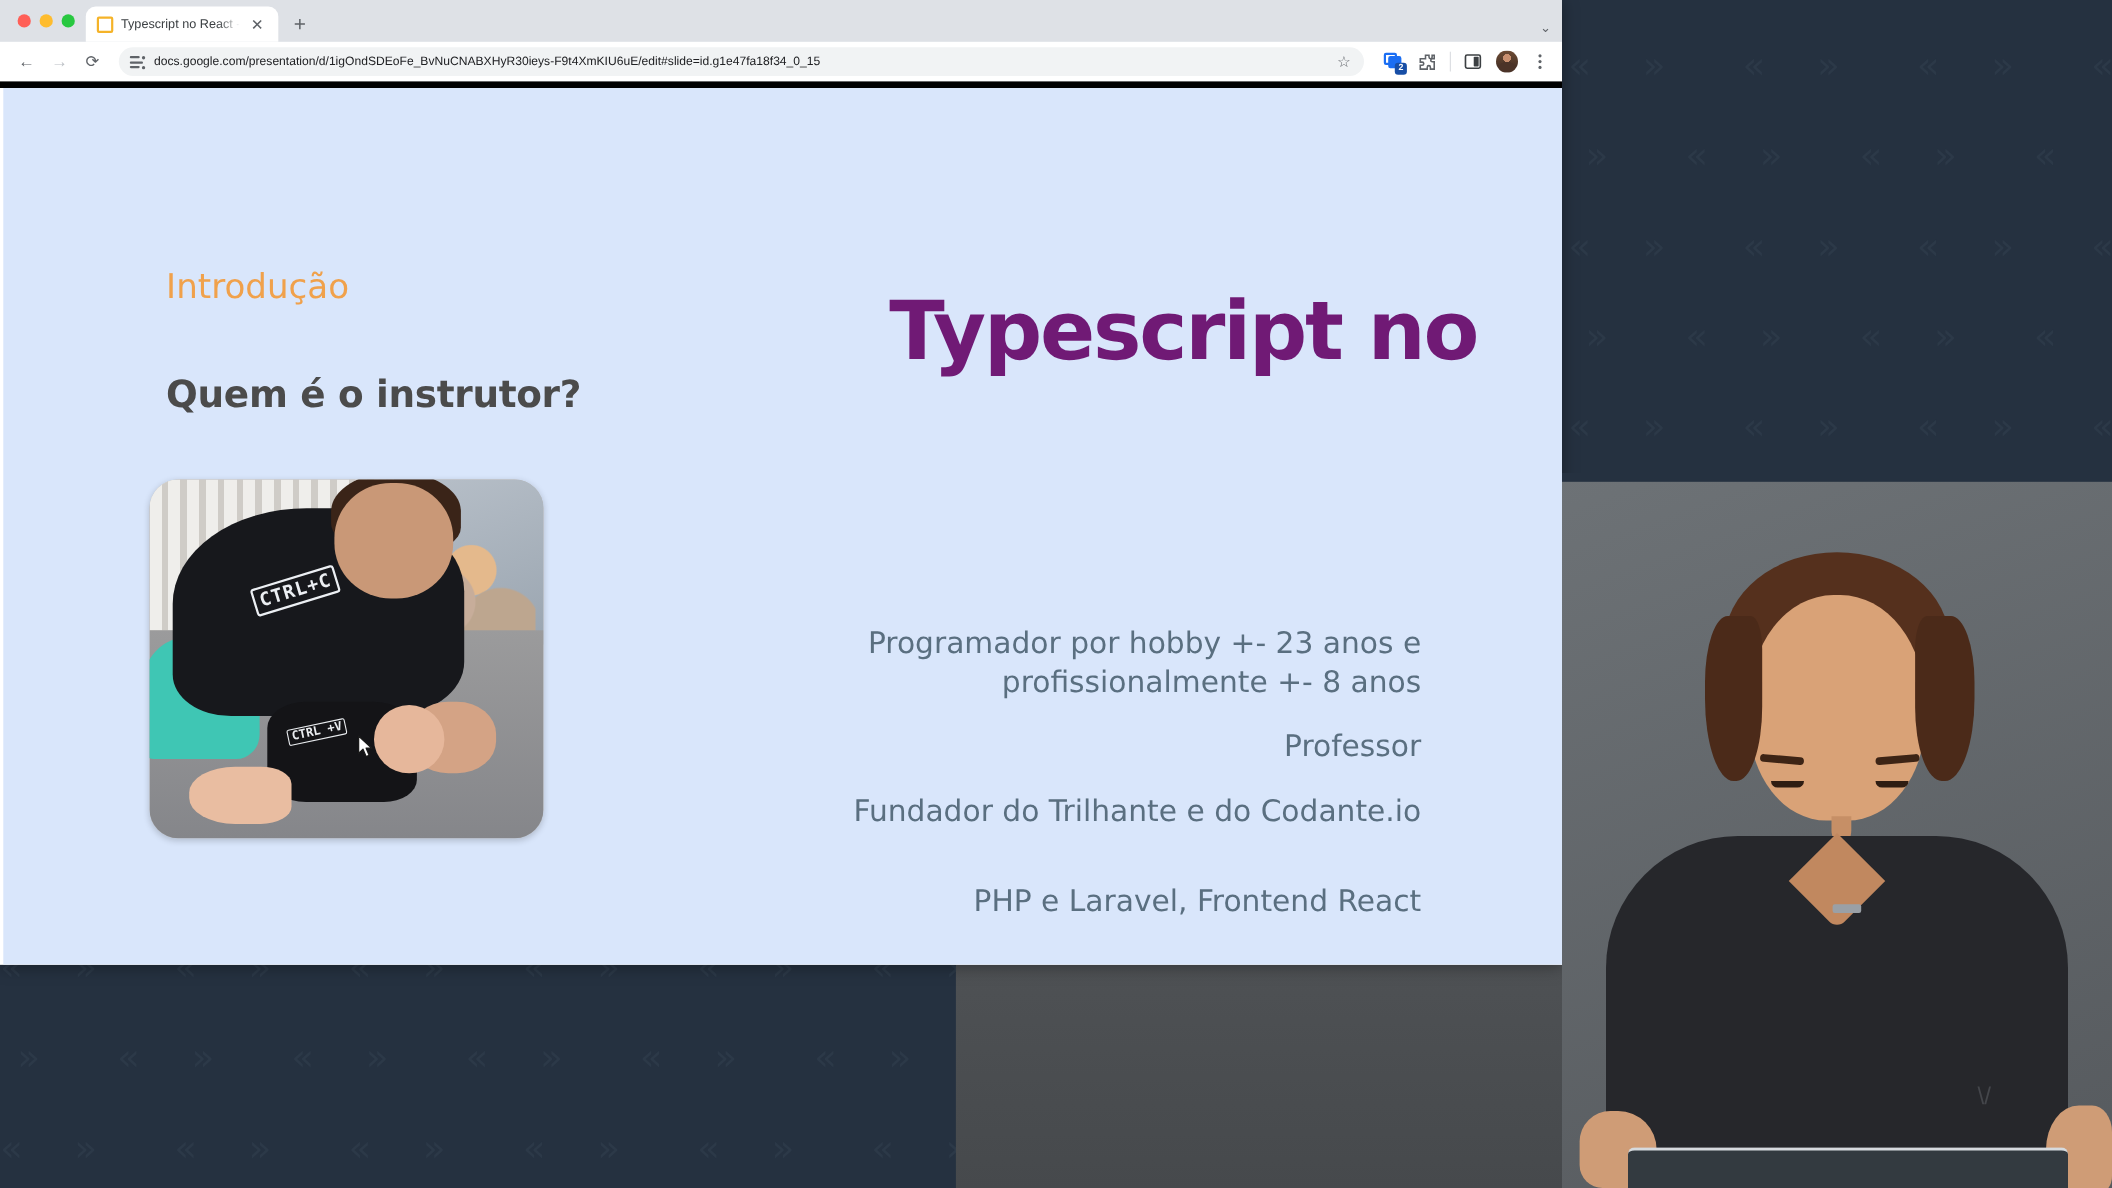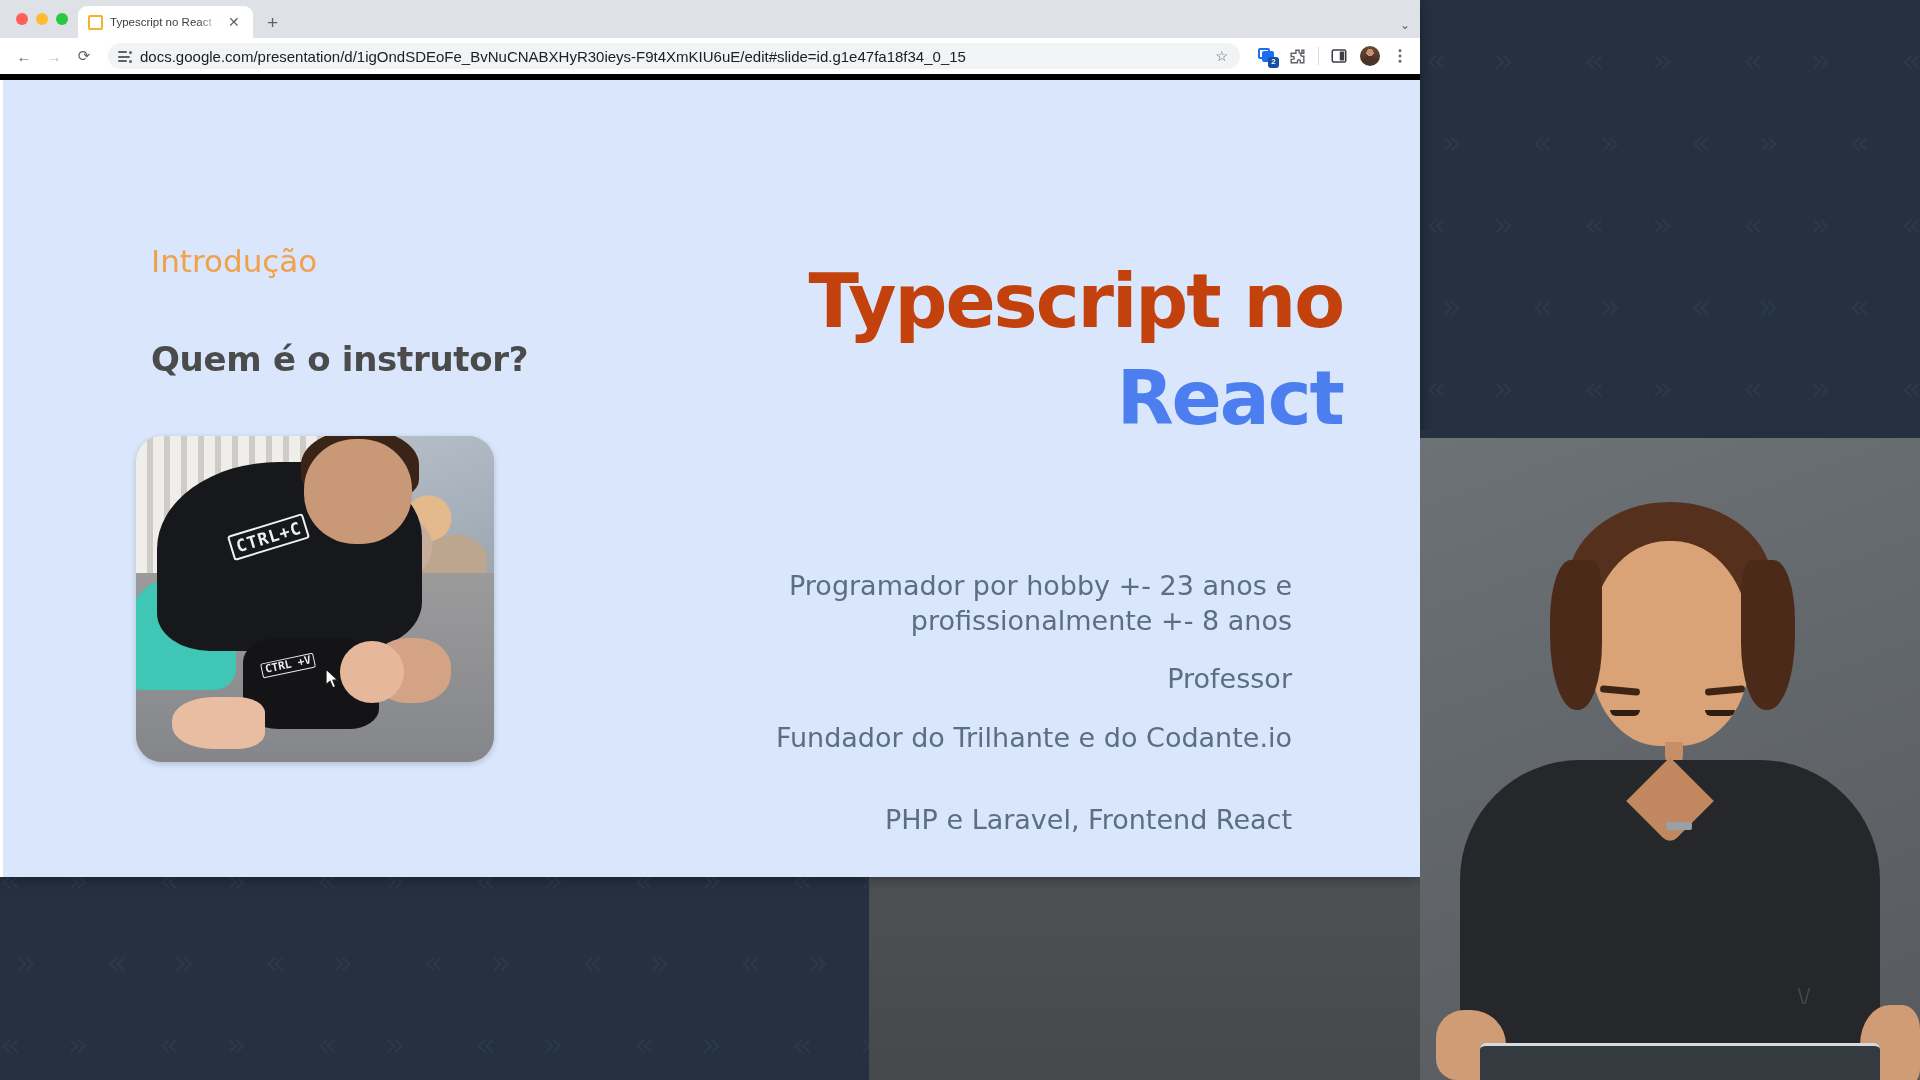--- a/index.html
+++ b/index.html
@@ -97,21 +97,21 @@
   }
   #omnibox-icon i:nth-child(1){ top:2px; width:9px; height:2px; }
   #omnibox-icon i:nth-child(2){ top:7px; width:12px; height:2px; }
   #omnibox-icon i:nth-child(3){ top:11px; width:9px; height:2px; }
   #omnibox-icon b {
     position:absolute; right:0; width:3px; height:3px;
     background:#5f6368; border-radius:50%;
   }
   #omnibox-icon b.b1{ top:1.5px; } #omnibox-icon b.b2{ top:10.5px; }
   #url-text {
-    font-size:15px; color:#202124;
+    font-size:11px; color:#202124;
     white-space:nowrap; overflow:hidden;
     flex:1;
   }
   #star-btn { font-size:14px; color:#5f6368; margin-left:auto; padding-right:2px; }
 
   #toolbar-actions { display:flex; align-items:center; gap:11px; padding-left:8px; }
   .tb-icon { width:19px; height:19px; position:relative; color:#5f6368; }
 
   
   .icon-tabgroups .sq {
@@ -504,22 +504,21 @@
         <div class="baby-head"></div>
         <div class="baby-legs"></div>
         <div class="baby-text">CTRL
 +V</div>
       </div>
 
       <svg id="cursor" viewBox="0 0 15 22">
         <path d="M1 1 L1 17 L5 13.2 L7.8 19.8 L10.6 18.6 L7.9 12.2 L13 12.2 Z" fill="#ffffff" stroke="#1a1a1a" stroke-width="1.2" stroke-linejoin="round"></path>
       </svg>
 
-      <div class="title-main" style="color: #c2410c;">Typescript no</div>
-      <div class="title-accent" style="color: rgb(77, 126, 240);">React</div>
+      <div class="title-main" style="color: #701a75;">Typescript no</div>
 
       <div id="bullets" style="color: rgb(90, 111, 128);">
         <p>Programador por hobby +- 23 anos e profissionalmente +- 8 anos</p>
         <p>Professor</p>
         <p>Fundador do Trilhante e do Codante.io</p>
         <p>PHP e Laravel, Frontend React</p>
       </div>
 
     </div>
   </div>

